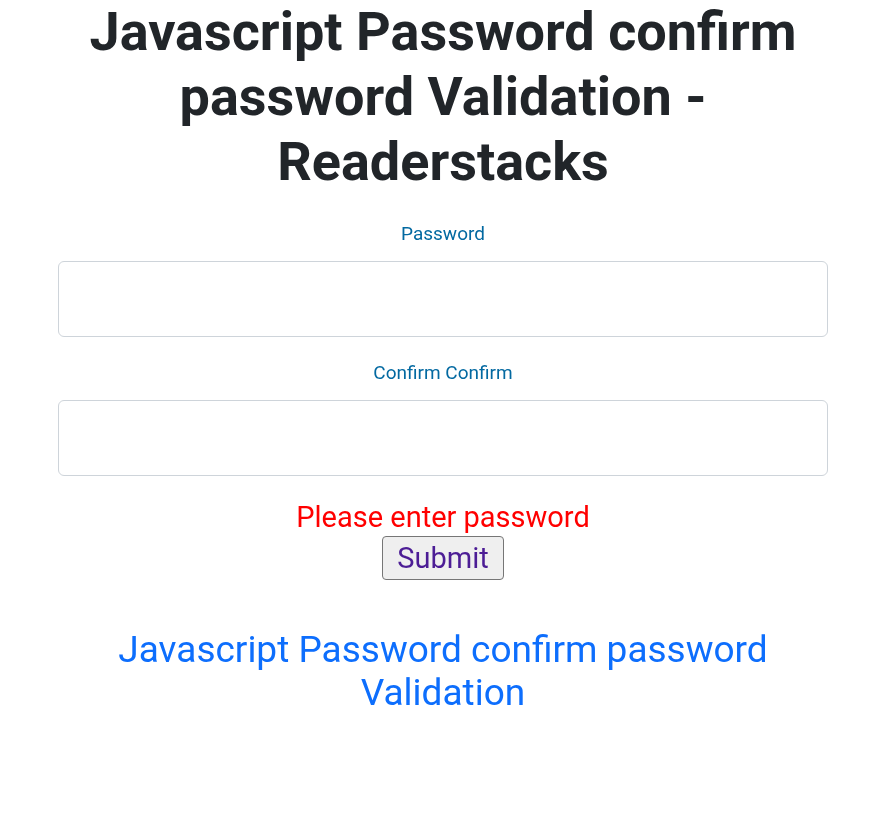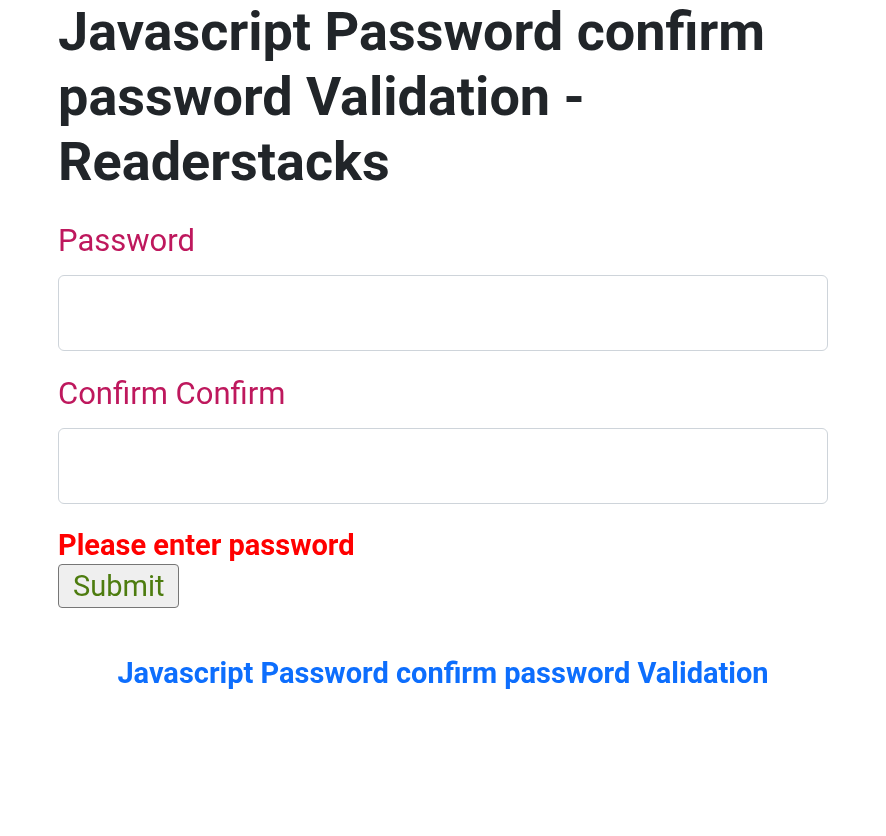--- a/index.html
+++ b/index.html
@@ -1,18 +1,19 @@
 <!DOCTYPE html>
 <html><head>
   <meta charset="utf-8">
   <style>
     * {
       box-sizing: border-box;
       margin: 0;
       padding: 0;
+      text-align: center;
     }
     body {
       font-family: -apple-system, BlinkMacSystemFont, "Segoe UI", Roboto, Helvetica, Arial, sans-serif;
       background: #ffffff;
       padding: 0;
       width: 886px;
     }
     .container {
       padding: 0 58px;
     }
@@ -22,63 +23,63 @@
       color: #212529;
       line-height: 1.2;
       margin-bottom: 28px;
       margin-top: 0;
     }
     .form-group {
       margin-bottom: 24px;
     }
     label {
       display: block;
-      font-size: 31px;
-      color: #be185d;
+      font-size: 19px;
+      color: #0369a1;
       margin-bottom: 16px;
       font-weight: 400;
     }
     input[type="password"] {
       width: 100%;
       height: 76px;
       border: 1px solid #ced4da;
       border-radius: 6px;
       padding: 12px 16px;
       font-size: 24px;
       background: #ffffff;
       color: #212529;
     }
     .error-text {
       color: #ff0000;
       font-size: 29px;
       margin-top: 20px;
       margin-bottom: 2px;
-      font-weight: 700;
+      font-weight: 400;
     }
     button {
       font-size: 29px;
       padding: 4px 14px;
       background: #efefef;
       border: 1px solid #767676;
       border-radius: 4px;
       cursor: pointer;
-      color: #4d7c0f;
+      color: #4c1d95;
       font-family: inherit;
     }
     .links {
       text-align: center;
       margin-top: 48px;
     }
     .links a {
       display: block;
       color: #0d6efd;
-      font-size: 29px;
+      font-size: 37px;
       text-decoration: none;
       margin-bottom: 42px;
-      font-weight: 700;
+      font-weight: 400;
     }
   </style>
 </head>
 <body>
 
 <div class="container">
   <h1>Javascript Password confirm password Validation - Readerstacks</h1>
 
   <div class="form-group">
     <label>Password</label>

